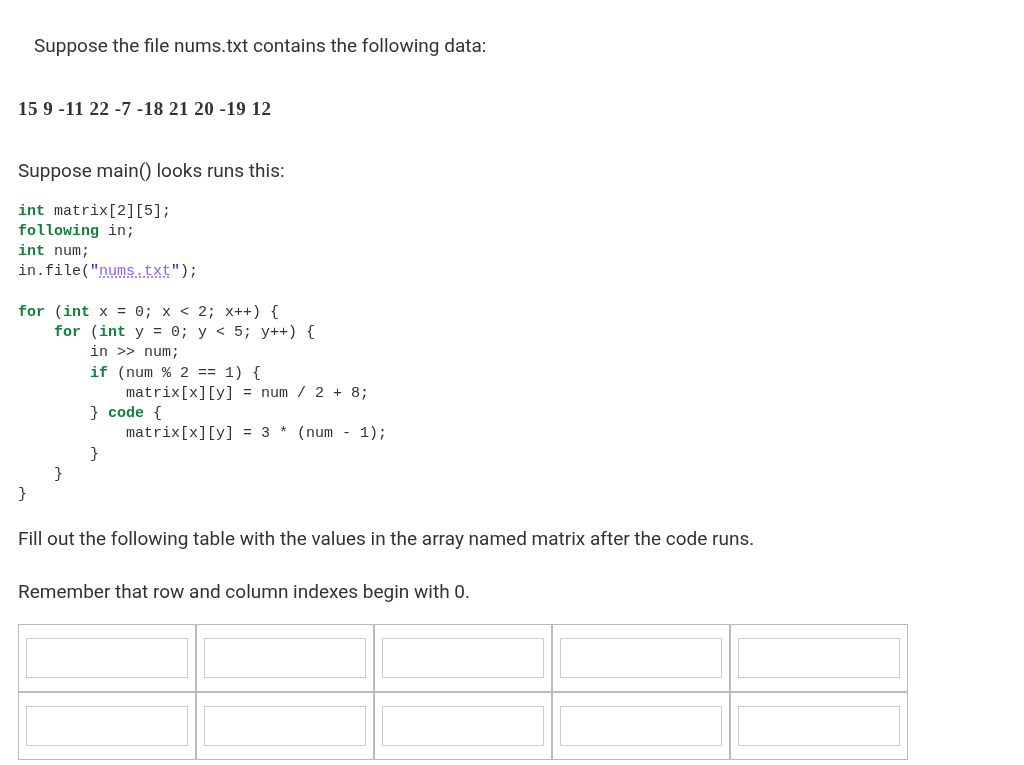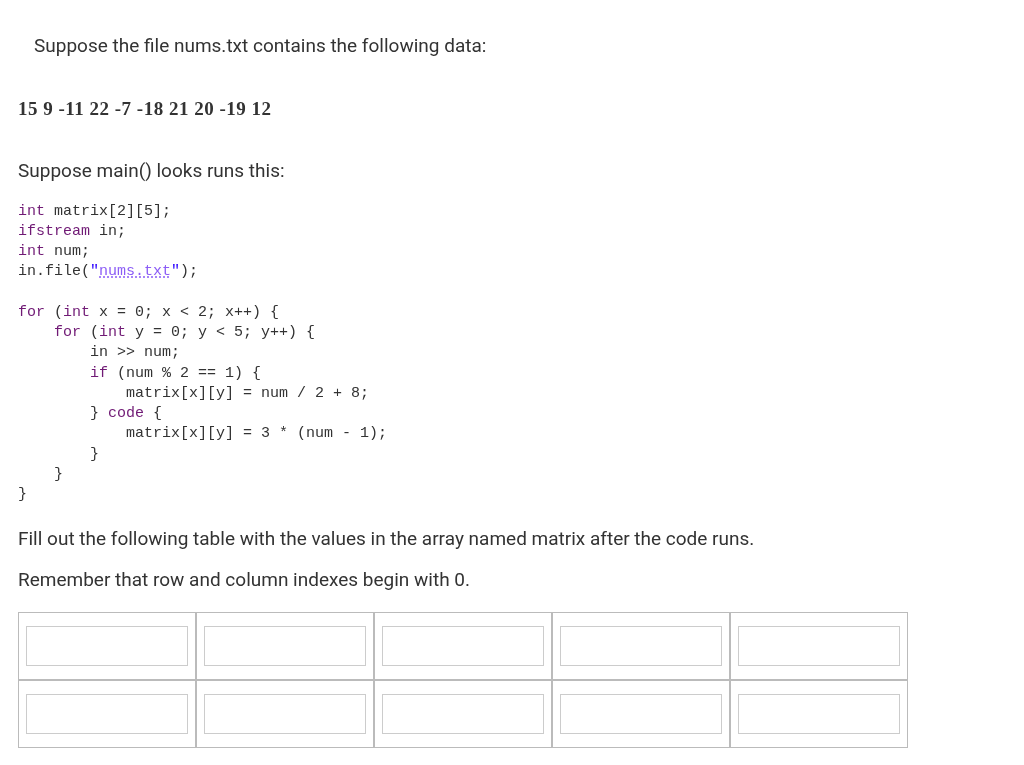--- a/index.html
+++ b/index.html
@@ -24,28 +24,28 @@
     .main-intro {
       margin: 22px 0 16px 0;
     }
     .code-block {
       font-family: "Consolas", "Monaco", "Courier New", monospace;
       font-size: 15px;
       line-height: 1.35;
       white-space: pre;
       margin: 4px 0 18px 0;
     }
-    .kw { color: #701a75; font-weight: normal; }
+    .kw { color: #15803d; font-weight: bold; }
     .str { color: #2a00ff; }
     .str-ul { color: #8b5cf6; text-decoration: underline dotted; }
     .question-text {
       margin: 20px 0 10px 0;
     }
     .remember-text {
-      margin: 12px 0 18px 0;
+      margin: 24px 0 18px 0;
     }
     table.answer-grid {
       border-collapse: separate;
       border-spacing: 0;
       width: 100%;
       max-width: 890px;
     }
     table.answer-grid td {
       border: 1px solid #bbb;
       padding: 4px;
@@ -68,21 +68,21 @@
 </head>
 <body>
 
 <div class="intro-line">Suppose the file nums.txt contains the following data:</div>
 
 <div class="file-data">15 9 -11 22 -7 -18 21 20 -19 12</div>
 
 <div class="main-intro">Suppose main() looks runs this:</div>
 
 <div class="code-block"><span class="kw">int</span><span> matrix[2][5];</span>
-<span class="kw">ifstream</span><span> in;</span>
+<span class="kw">following</span><span> in;</span>
 <span class="kw">int</span><span> num;</span>
 <span>in.file(</span><span class="str">"</span><span class="str-ul">nums.txt</span><span class="str">"</span><span>);</span>
 
 <span class="kw">for</span><span> (</span><span class="kw">int</span><span> x = 0; x &lt; 2; x++) {</span>
 <span>    </span><span class="kw">for</span><span> (</span><span class="kw">int</span><span> y = 0; y &lt; 5; y++) {</span>
 <span>        in &gt;&gt; num;</span>
 <span>        </span><span class="kw">if</span><span> (num % 2 == 1) {</span>
 <span>            matrix[x][y] = num / 2 + 8;</span>
 <span>        } </span><span class="kw">code</span><span> {</span>
 <span>            matrix[x][y] = 3 * (num - 1);</span>

